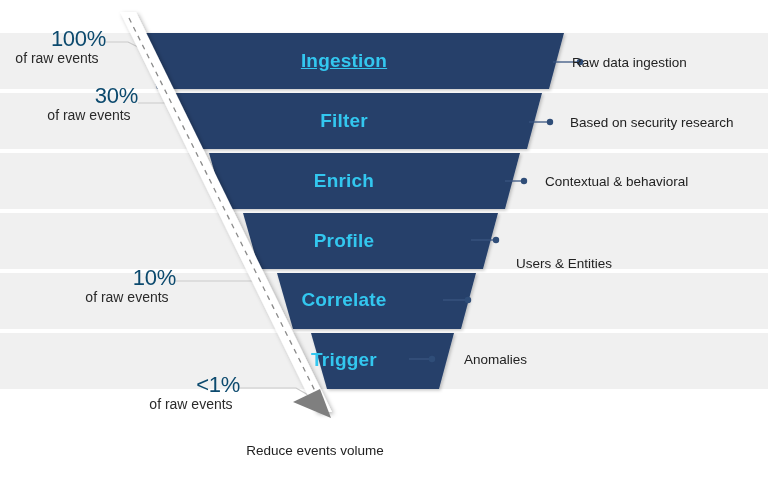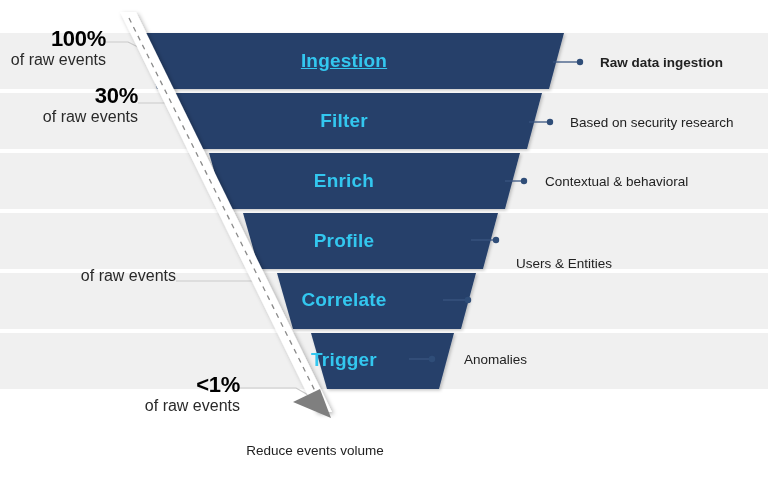--- a/index.html
+++ b/index.html
@@ -58,29 +58,30 @@
   }
 
   
   .pct-group {
     position: absolute;
     text-align: right;
     white-space: nowrap;
   }
   .pct-value {
     font-size: 22px;
-    font-weight: bold;
-    color: #000000;
+    font-weight: normal;
+    color: #0c4a6e;
     line-height: 1.05;
     letter-spacing: -.3px;
   }
   .pct-sub {
-    font-size: 16px;
+    font-size: 14px;
     color: #2a2a2a;
     line-height: 1.25;
+    text-align: center;
   }
 
   
   .caption {
     position: absolute;
     font-size: 13.5px;
     color: #222222;
     white-space: nowrap;
     transform: translateX(-50%);
   }
@@ -152,37 +153,38 @@
     <polygon fill="#7f7f7f" points="331,418 293,402 320,389"></polygon>
   </svg>
 
   <div class="stage-label" style="left:344px; top:61px;text-decoration:underline;">Ingestion</div>
   <div class="stage-label" style="left:344px; top:121px;">Filter</div>
   <div class="stage-label" style="left:344px; top:181px;">Enrich</div>
   <div class="stage-label" style="left:344px; top:241px;">Profile</div>
   <div class="stage-label" style="left:344px; top:300px;">Correlate</div>
   <div class="stage-label" style="left:344px; top:360px;">Trigger</div>
 
-  <div class="annot-text" style="left:600px; top:62px;font-weight:bold;">Raw data ingestion</div>
+  <div class="annot-text" style="left:572px; top:62px;">Raw data ingestion</div>
   <div class="annot-text" style="left:545px; top:181px;">Contextual &amp; behavioral</div>
   <div class="annot-text" style="left:570px; top:122px;">Based on security research</div>
   <div class="annot-text" style="left:516px; top:240px;margin-top:23px;">Users &amp; Entities</div>
   <div class="annot-text" style="left:454px; top:359px;margin-left:10px;">Anomalies</div>
 
   <div class="pct-group" style="left:8px; top:27px; width:98px;">
     <div class="pct-value">100%</div>
     <div class="pct-sub">of raw events</div>
   </div>
 
   <div class="pct-group" style="left:40px; top:84px; width:98px;">
     <div class="pct-value">30%</div>
     <div class="pct-sub">of raw events</div>
   </div>
 
   <div class="pct-group" style="left:78px; top:266px; width:98px;">
+    <div class="pct-value">10%</div>
     <div class="pct-sub">of raw events</div>
   </div>
 
   <div class="pct-group" style="left:142px; top:373px; width:98px;">
     <div class="pct-value">&lt;1%</div>
     <div class="pct-sub">of raw events</div>
   </div>
 
   <div class="caption" style="left:315px; top:443px;">Reduce events volume</div>
 

